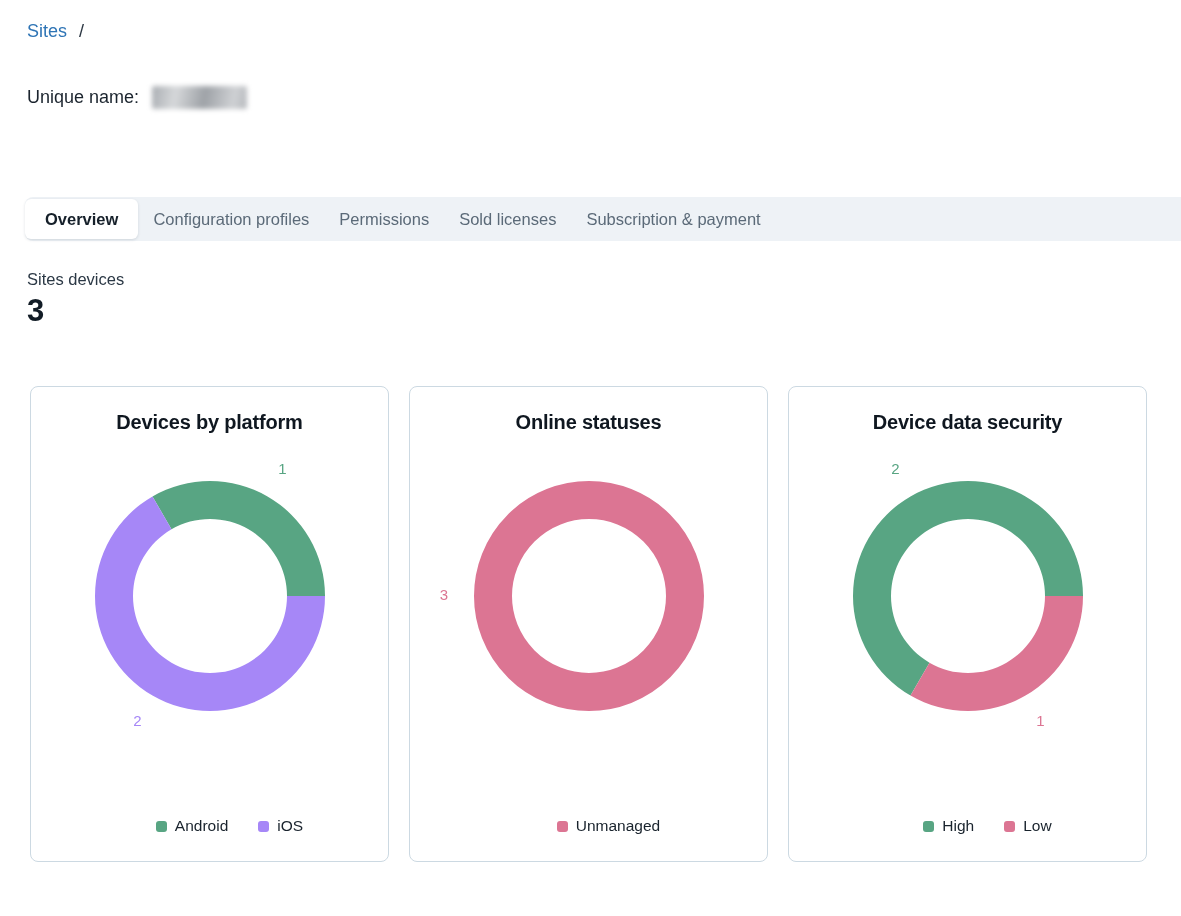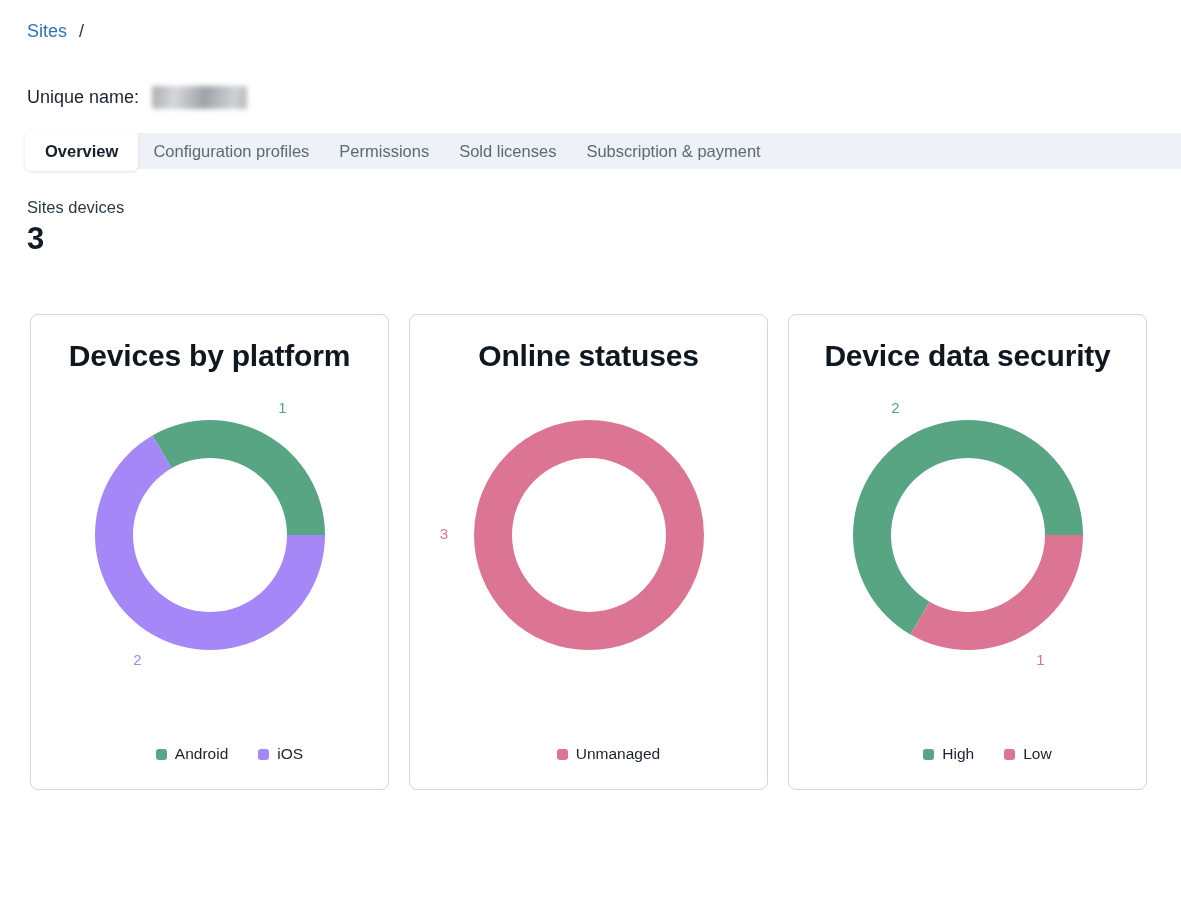--- a/index.html
+++ b/index.html
@@ -16,34 +16,34 @@
   .redacted { background: linear-gradient(100deg,#a9adb2 0%,#d6d8da 25%,#9ea2a7 55%,#cfd1d4 85%,#b5b8bc 100%); filter: blur(2.5px); border-radius: 2px; }
   .redacted-site { width: 190px; height: 37px; }
   .go-btn { display: inline-flex; align-items: center; gap: 10px; height: 37px; padding: 0 18px; background: #ffffff; border: 1px solid #b7c9d8; border-radius: 5px; color: #1e6fb5; font-family: "Liberation Sans", sans-serif; font-size: 16px; font-weight: 700; cursor: pointer; }
   .go-btn svg { display: block; }
 
   
   .unique-row { margin: 42px 0 0 27px; display: flex; align-items: center; gap: 13px; font-size: 18px; color: #1b242e; height: 24px; }
   .redacted-unique { width: 95px; height: 23px; }
 
   
-  .tabstrip { margin: 24px 0 0 25px; width: calc(100% - 25px); height: 36px; background: #eef2f6; border-radius: 8px 0 0 8px; display: flex; align-items: center; padding-left: 0; }
+  .tabstrip { margin: 88px 0 0 25px; width: calc(100% - 25px); height: 44px; background: #eef2f6; border-radius: 8px 0 0 8px; display: flex; align-items: center; padding-left: 0; }
   .tab { padding: 0 15px; height: 40px; display: flex; align-items: center; font-size: 16.5px; color: #5b6a78; cursor: pointer; white-space: nowrap; }
   .tab.active { background: #ffffff; border-radius: 6px; padding: 0 20px; color: #16202a; font-weight: 700; box-shadow: 0 1px 3px rgba(23,43,64,0.14); }
 
   
   .stats { margin: 28px 0 0 27px; display: flex; gap: 41px; }
   .stat-label { font-size: 16.5px; color: #2b3845; line-height: 20px; }
   .stat-value { margin-top: 5px; font-size: 31px; font-weight: 700; color: #121c26; line-height: 34px; }
   .stat { min-width: 100px; }
 
   
   .cards { margin: 58px 33px 0 30px; display: flex; gap: 20px; }
   .card { width: 359px; height: 476px; border: 1px solid #ccd9e2; border-radius: 8px; background: #ffffff; display: flex; flex-direction: column; align-items: center; }
-  .card-title { margin-top: 24px; font-size: 30px; font-weight: 700; color: #0f1720; letter-spacing: -0.2px; text-align: center; }
+  .card-title { margin-top: 24px; font-size: 20px; font-weight: 700; color: #0f1720; letter-spacing: -0.2px; text-align: center; }
   .donut { display: block; margin: 12px auto 0; }
   .donut text { font-family: "Liberation Sans", sans-serif; font-size: 15px; }
   .legend { margin-top: auto; margin-bottom: 26px; display: flex; justify-content: center; align-items: center; gap: 30px; padding-left: 40px; }
   .legend-item { display: flex; align-items: center; gap: 8px; cursor: pointer; }
   .swatch { width: 11px; height: 11px; border-radius: 3px; display: inline-block; flex: 0 0 auto; }
   .legend-label { font-size: 15.5px; color: #19232d; line-height: 18px; }
 </style>
 </head>
 <body>
 

